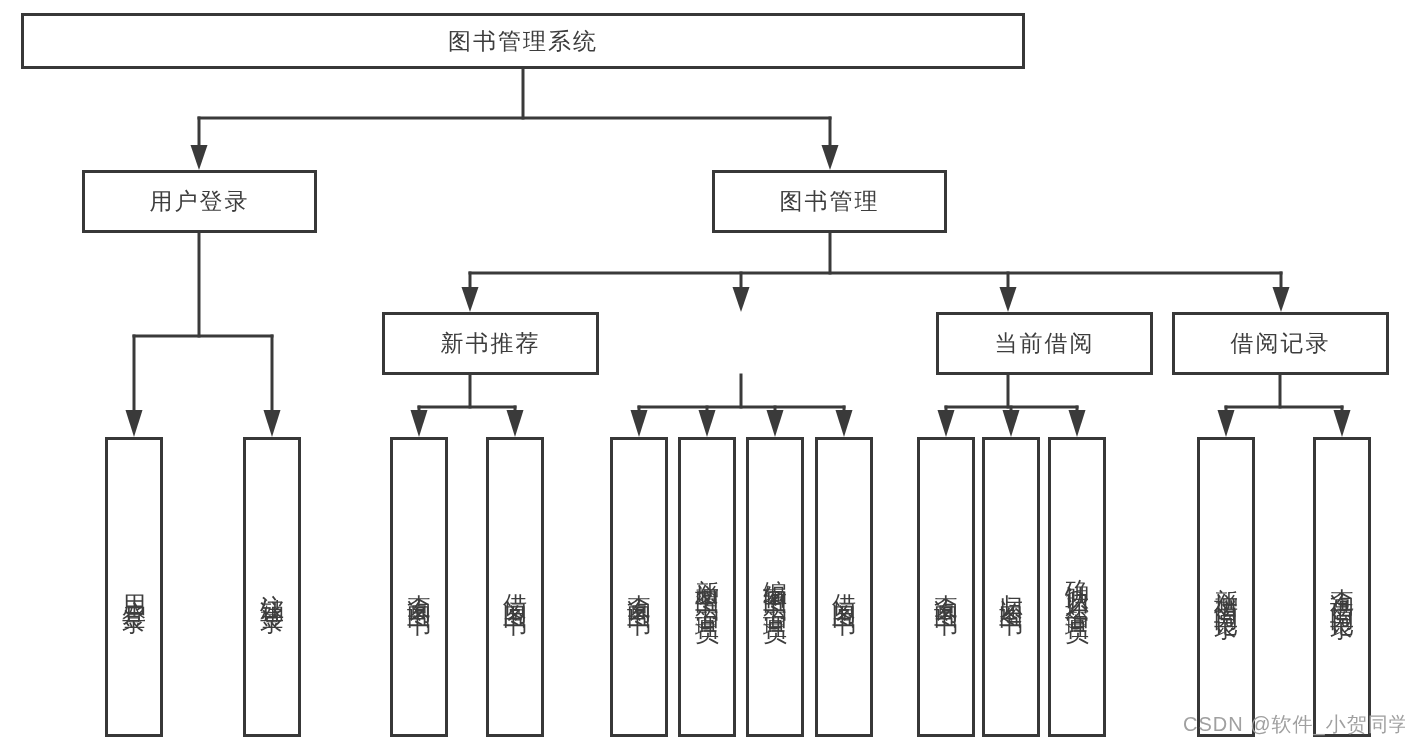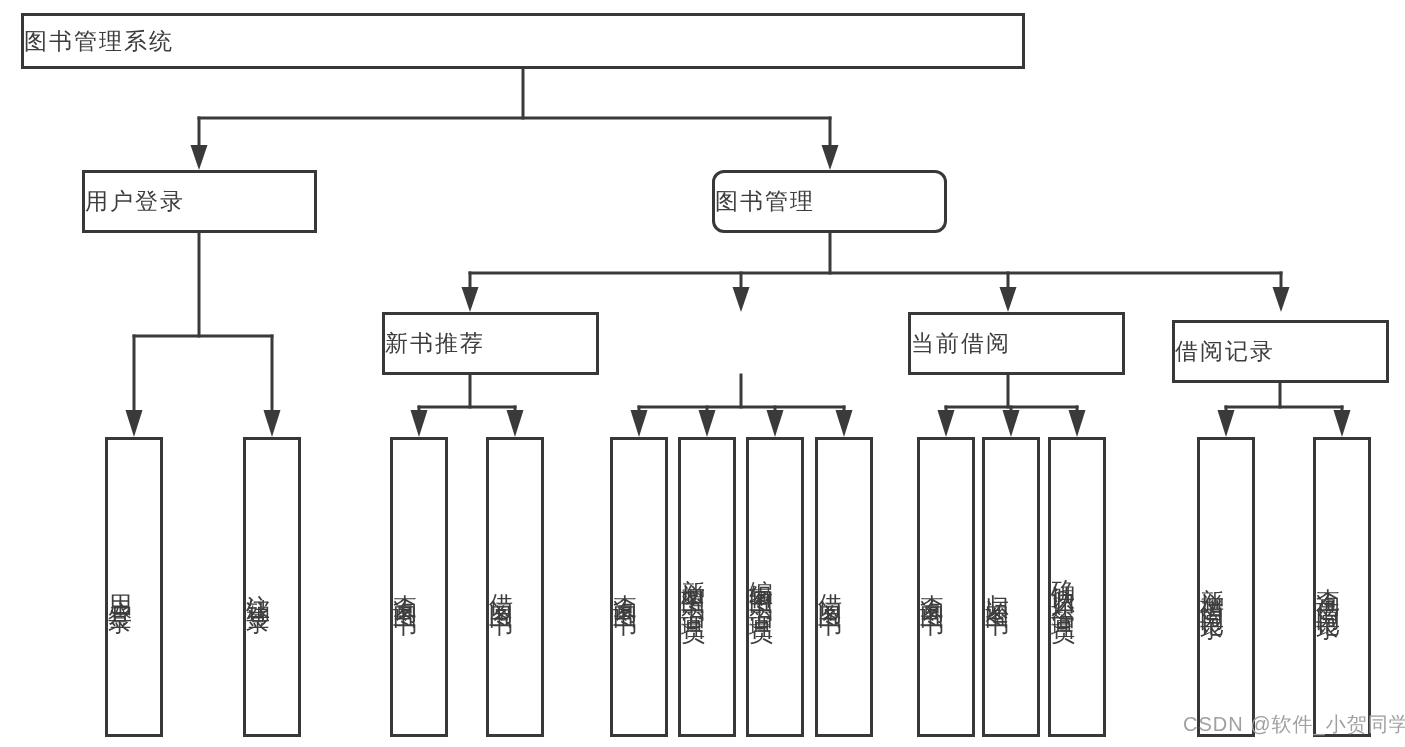--- a/index.html
+++ b/index.html
@@ -17,20 +17,21 @@
     left: 0; top: 0;
     width: 1405px; height: 747px;
     z-index: 1;
   }
   .box {
     position: absolute;
     background: #ffffff;
     border: 3px solid #383838;
     display: flex;
     align-items: center;
+    justify-content: center;
     color: #3d3d3d;
     z-index: 2;
   }
   .hbox {
     font-size: 23px;
     letter-spacing: 2px;
     white-space: nowrap;
   }
   .vbox .vtext {
     writing-mode: vertical-rl;
@@ -125,31 +126,31 @@
     </g>
   </svg>
 
   <div class="box hbox" style="left:21px; top:13px; width:1004px; height:56px;">
     <span>图书管理系统</span>
   </div>
 
   <div class="box hbox" style="left:82px; top:170px; width:235px; height:63px;">
     <span>用户登录</span>
   </div>
-  <div class="box hbox" style="left:712px; top:170px; width:235px; height:63px;border-radius:12px;">
+  <div class="box hbox" style="left:712px; top:170px; width:235px; height:63px;">
     <span>图书管理</span>
   </div>
 
   <div class="box hbox" style="left:362px; top:312px; width:217px; height:63px;margin-left:20px;">
     <span>新书推荐</span>
   </div>
-  <div class="box hbox" style="left:908px; top:312px; width:217px; height:63px;">
+  <div class="box hbox" style="left:936px; top:312px; width:217px; height:63px;">
     <span>当前借阅</span>
   </div>
-  <div class="box hbox" style="left:1172px; top:320px; width:217px; height:63px;">
+  <div class="box hbox" style="left:1172px; top:312px; width:217px; height:63px;">
     <span>借阅记录</span>
   </div>
 
   <div class="box vbox" style="left:105px; top:437px; width:58px; height:300px;">
     <span class="vtext">用户登录</span>
   </div>
   <div class="box vbox" style="left:243px; top:437px; width:58px; height:300px;">
     <span class="vtext">注销登录</span>
   </div>
 

